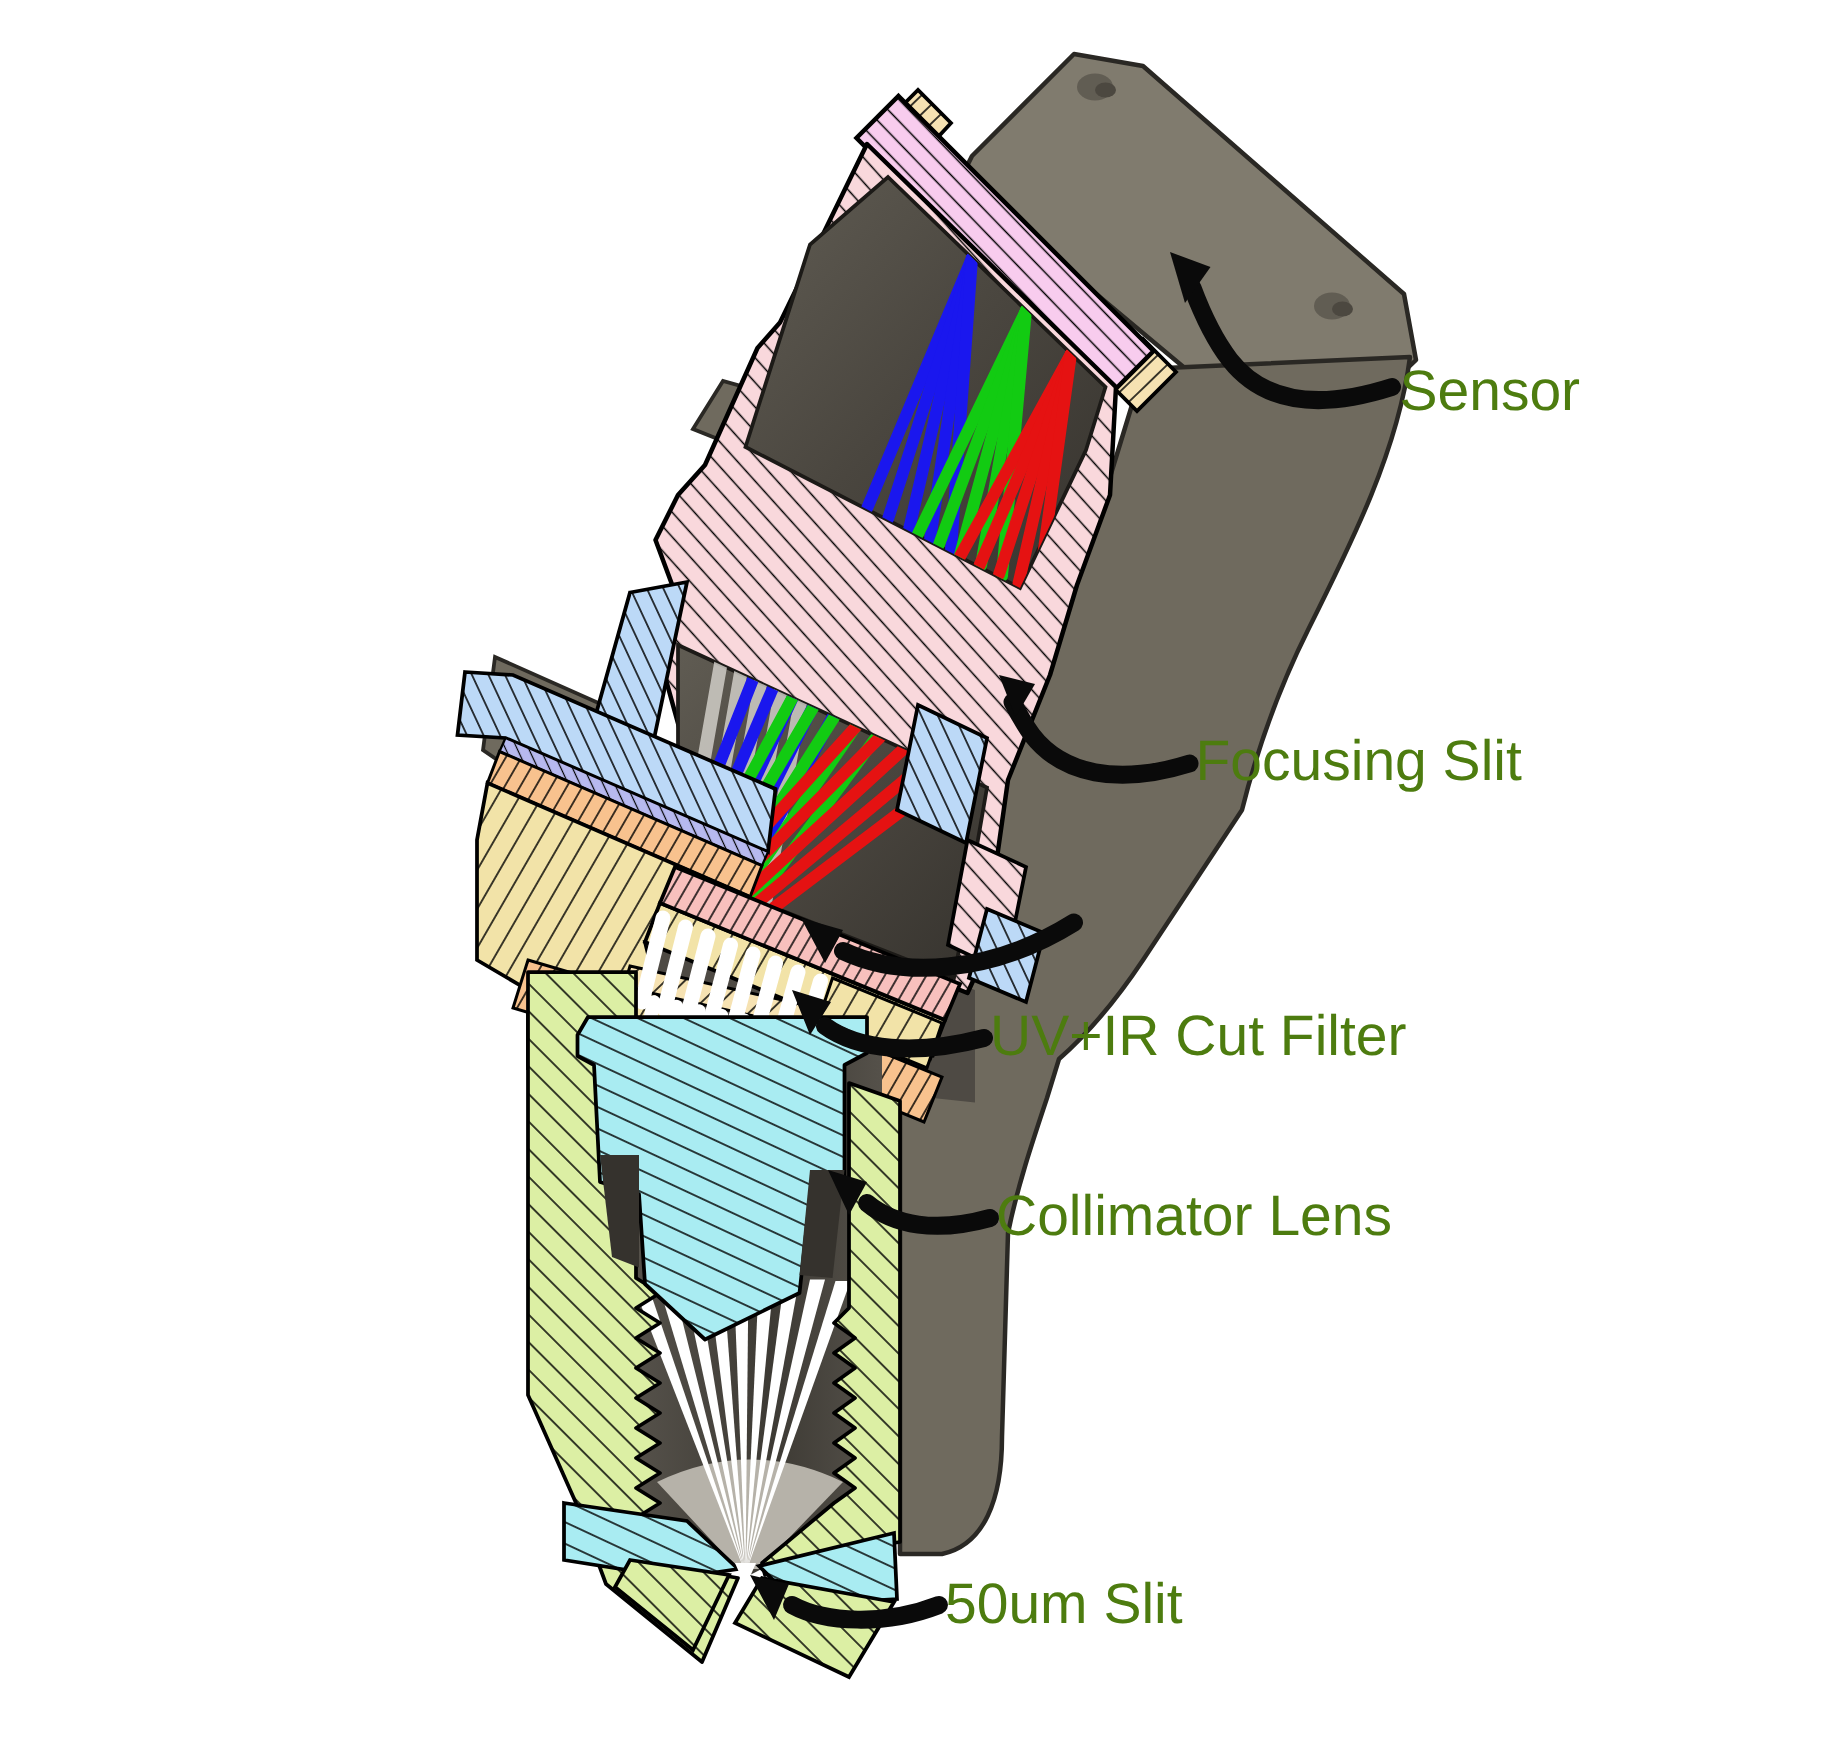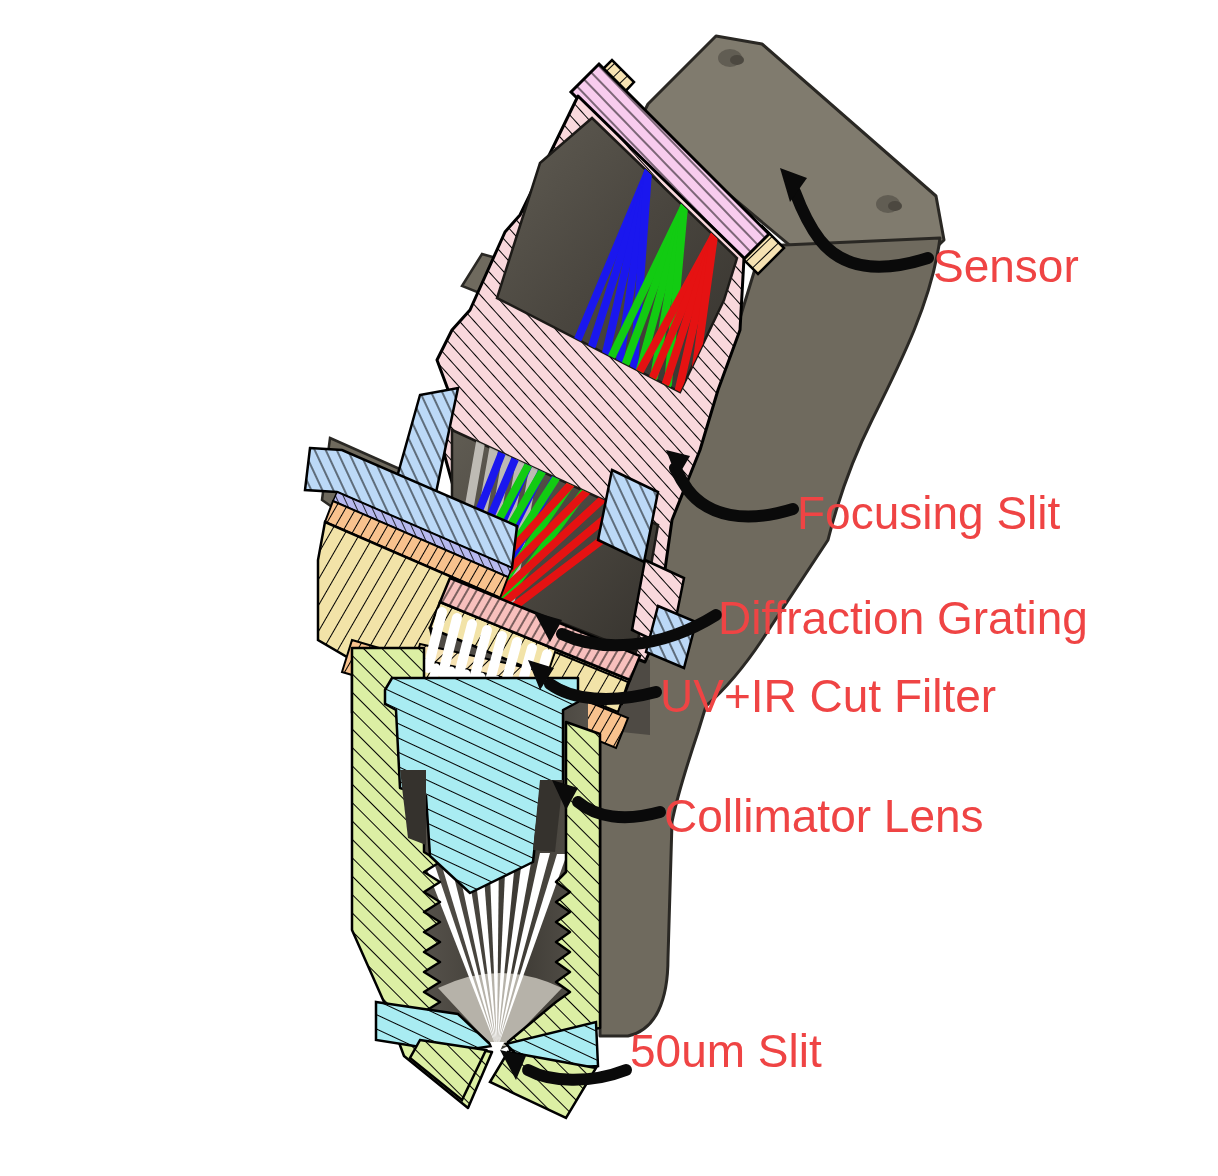--- a/index.html
+++ b/index.html
@@ -1,19 +1,19 @@
 <!DOCTYPE html>
 <html><head>
 <meta charset="utf-8">
 <style>
   html,body{margin:0;padding:0;background:#fff;}
   #stage{position:relative;width:1218px;height:1176px;background:#ffffff;overflow:hidden;
          font-family:"Liberation Sans",sans-serif;}
   #stage svg{position:absolute;left:0;top:0;}
-  .label{position:absolute;font-size:46px;line-height:1.05;color:#ef4444;white-space:nowrap;
+  .label{position:absolute;font-size:38px;line-height:1.05;color:#4d7c0f;white-space:nowrap;
          font-family:"Liberation Sans",sans-serif;}
 </style>
 </head>
 <body>
 
 <div id="stage">
 
 <svg width="1218" height="1176" viewBox="0 0 1218 1176">
   <defs>
     <linearGradient id="gCav" x1="0" y1="0" x2="1" y2="1">
@@ -252,18 +252,17 @@
     <polygon points="528,660 554,668 540,690" fill="#0a0a0a" stroke="none"></polygon>
     <path d="M660,812 C624,822 596,817 578,802"></path>
     <polygon points="552,780 578,788 566,810" fill="#0a0a0a" stroke="none"></polygon>
     <path d="M626,1070 C590,1084 550,1082 528,1070"></path>
     <polygon points="500,1050 526,1056 516,1080" fill="#0a0a0a" stroke="none"></polygon>
   </g>
 </svg>
 
 <div class="label" style="left:933px;top:242px">Sensor</div>
 <div class="label" style="left:797px;top:489px">Focusing Slit</div>
-<div class="label" style="left:718px;top:594px">Diffraction Grating</div>
 <div class="label" style="left:660px;top:672px">UV+IR Cut Filter</div>
 <div class="label" style="left:664px;top:792px">Collimator Lens</div>
-<div class="label" style="left:630px;top:1027px">50um Slit</div>
+<div class="label" style="left:630px;top:1051px">50um Slit</div>
 
 </div>
 
 </body></html>

